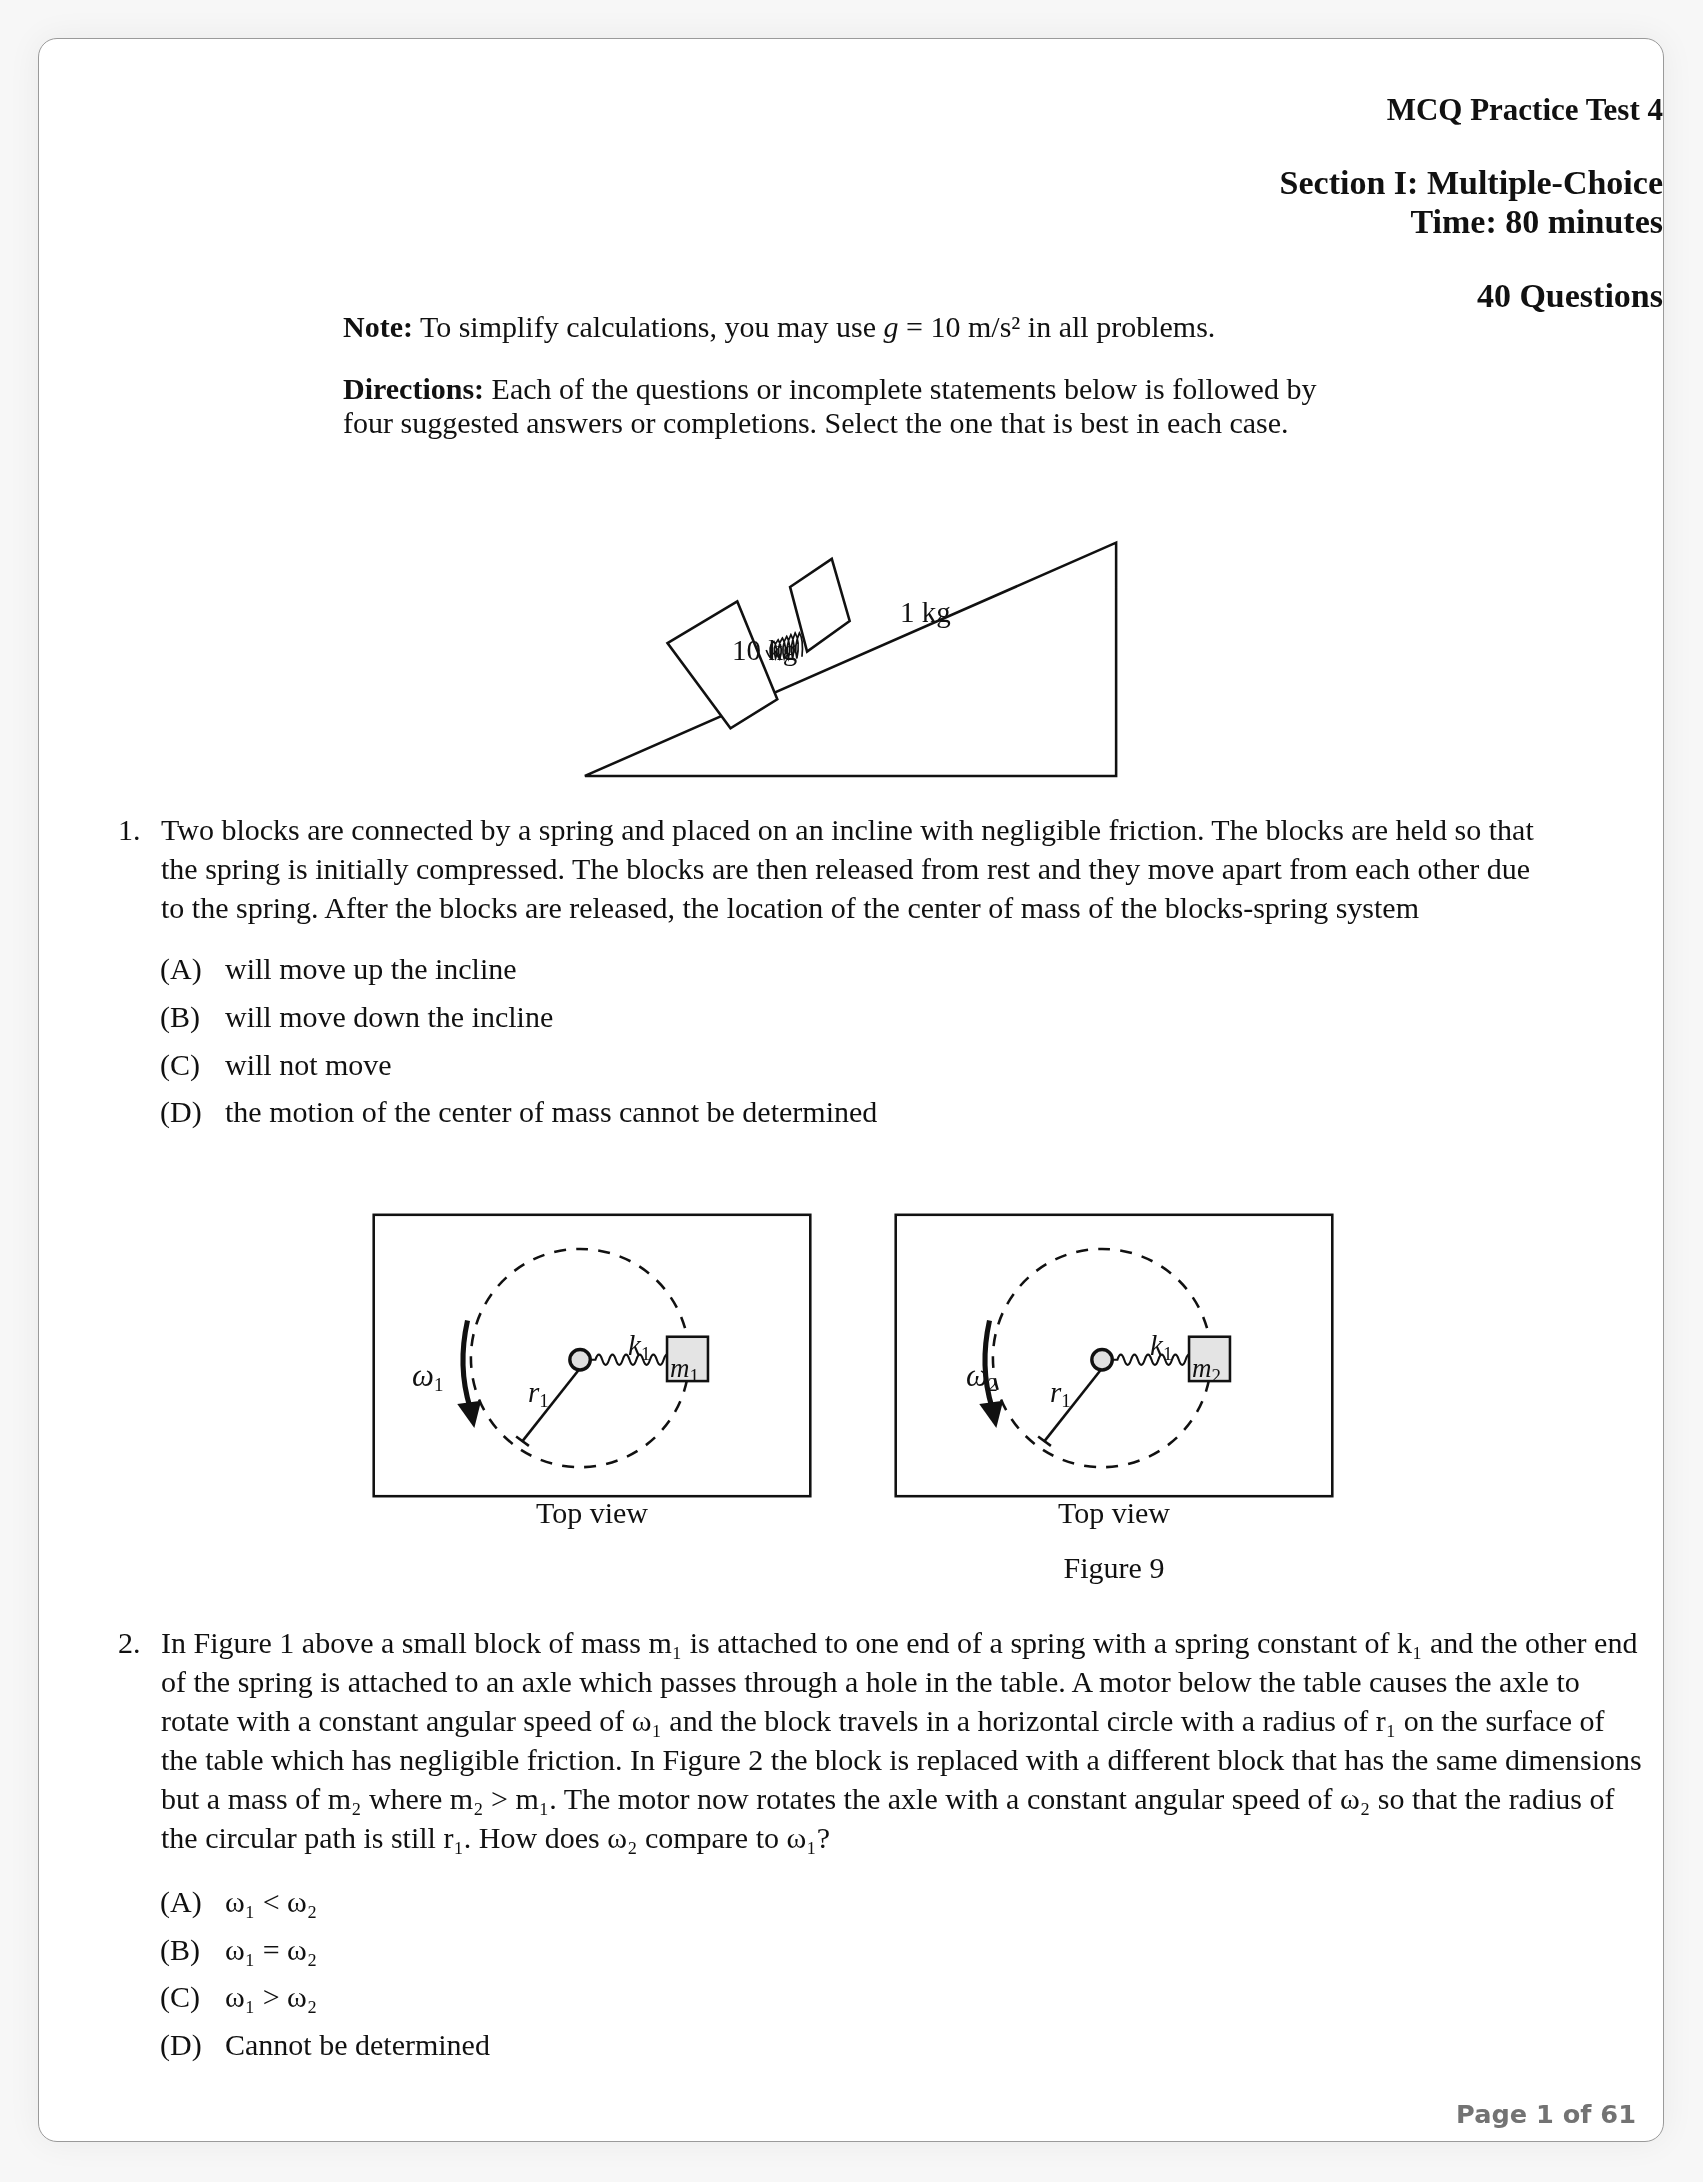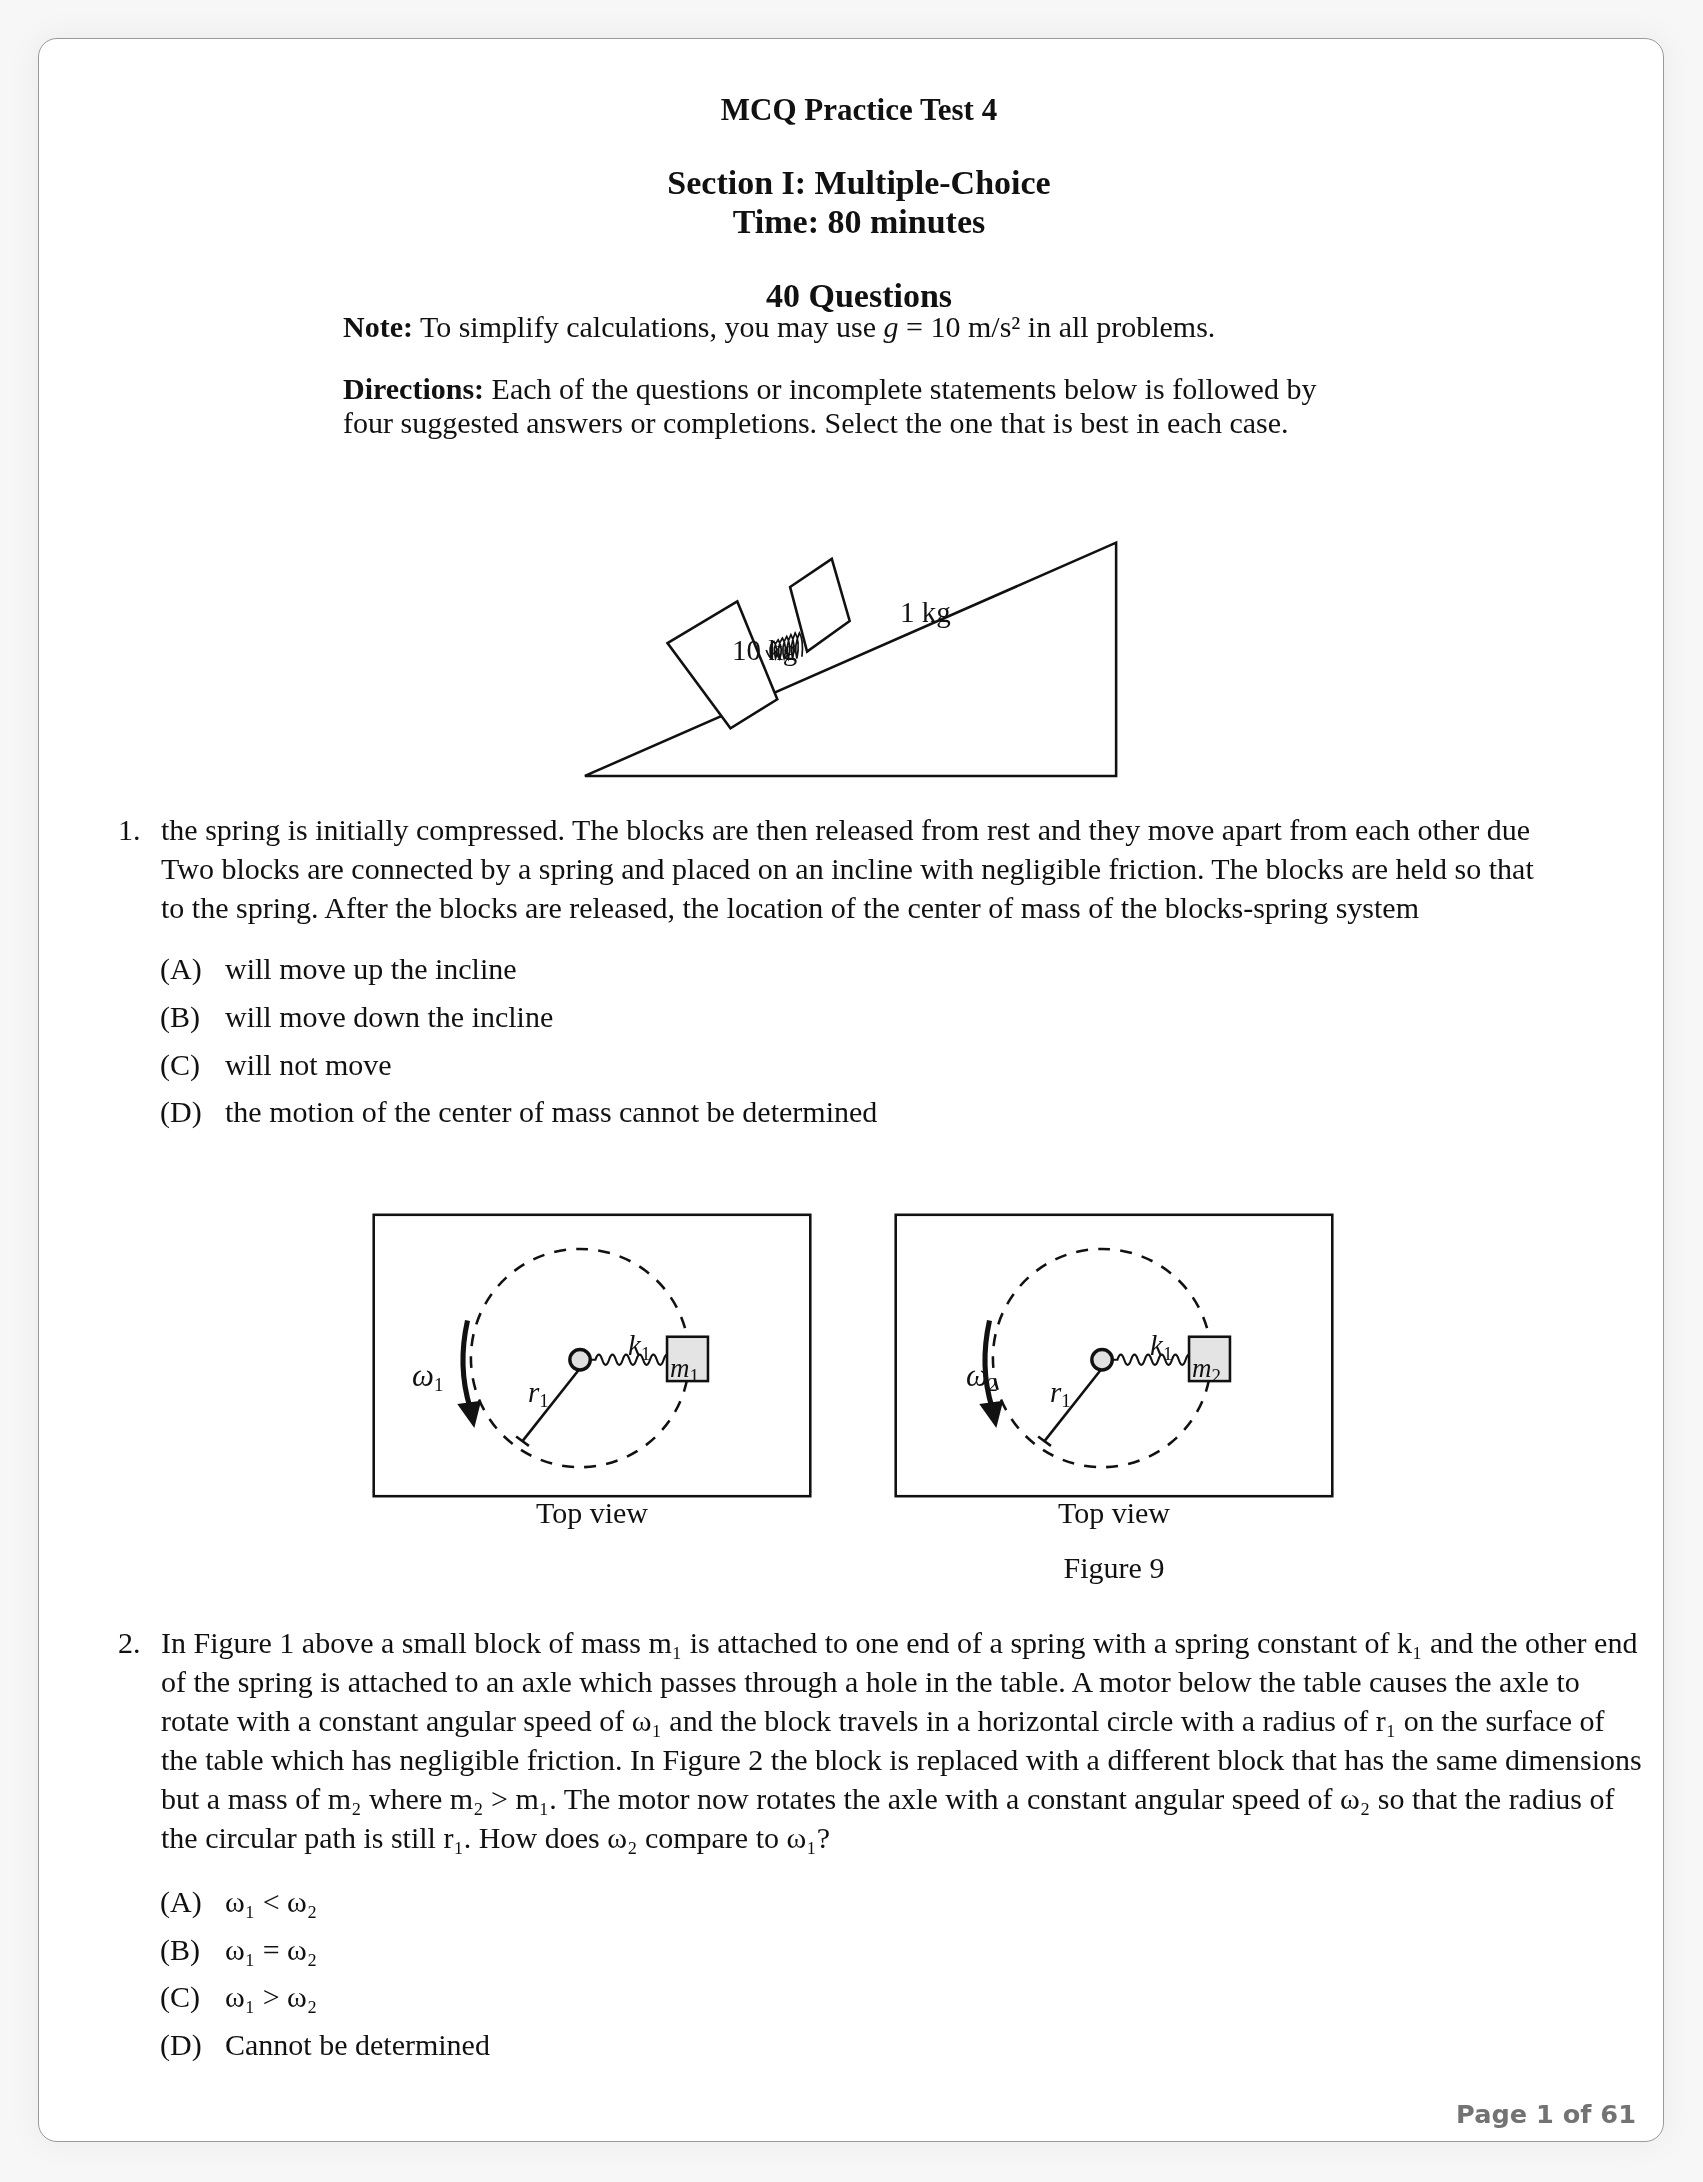--- a/index.html
+++ b/index.html
@@ -14,21 +14,21 @@
     position: absolute;
     left: 38px; top: 38px;
     width: 1624px; height: 2102px;
     background: #ffffff;
     border: 1.7px solid #9a9a9a;
     border-radius: 19px;
     box-shadow: 0 0 34px rgba(0,0,0,0.06);
     overflow: hidden;
   }
   .abs { position: absolute; }
-  .center { left: 8px; width: 100%; text-align: center; }
+  .center { left: 0; width: 100%; text-align: right; }
   .title { font-weight: bold; font-size: 31px; }
   .section { font-weight: bold; font-size: 34px; line-height: 38px; }
   .para { font-size: 30px; line-height: 34px; }
   .para b { font-weight: bold; }
   .q { font-size: 30px; line-height: 39px; }
   .qnum { position: absolute; left: 0; }
   .qtext { position: absolute; left: 43px; width: 1448px; }
   .opt { font-size: 30px; line-height: 34px; position: absolute; }
   .opt .letter { position: absolute; left: 0; }
   .opt .otext { position: absolute; left: 65px; white-space: nowrap; }
@@ -75,22 +75,22 @@
     <g>
       <polygon points="282,68 331,35 352,108 302,144" fill="#fff" stroke="#111" stroke-width="3"></polygon>
     </g>
   </svg>
   <div class="abs" style="left:693px; top:595px; font-size:29px;">10 kg</div>
   <div class="abs" style="left:861px; top:549px; font-size:29px;margin-top:8px;">1 kg</div>
 
   <div class="abs q" style="left:79px; top:771px; width:1516px; height:119px;">
     <span class="qnum">1.</span>
     <div class="qtext" style="white-space:nowrap;">
+      <div>Two blocks are connected by a spring and placed on an incline with negligible friction. The blocks are held so that</div>
       <div>the spring is initially compressed. The blocks are then released from rest and they move apart from each other due</div>
-      <div>Two blocks are connected by a spring and placed on an incline with negligible friction. The blocks are held so that</div>
       <div>to the spring. After the blocks are released, the location of the center of mass of the blocks-spring system</div>
     </div>
   </div>
 
   <div class="opt" style="left:121px; top:913px;">
     <span class="letter">(A)</span>
     <span class="otext">will move up the incline</span>
   </div>
   <div class="opt" style="left:121px; top:961px;">
     <span class="letter">(B)</span>

